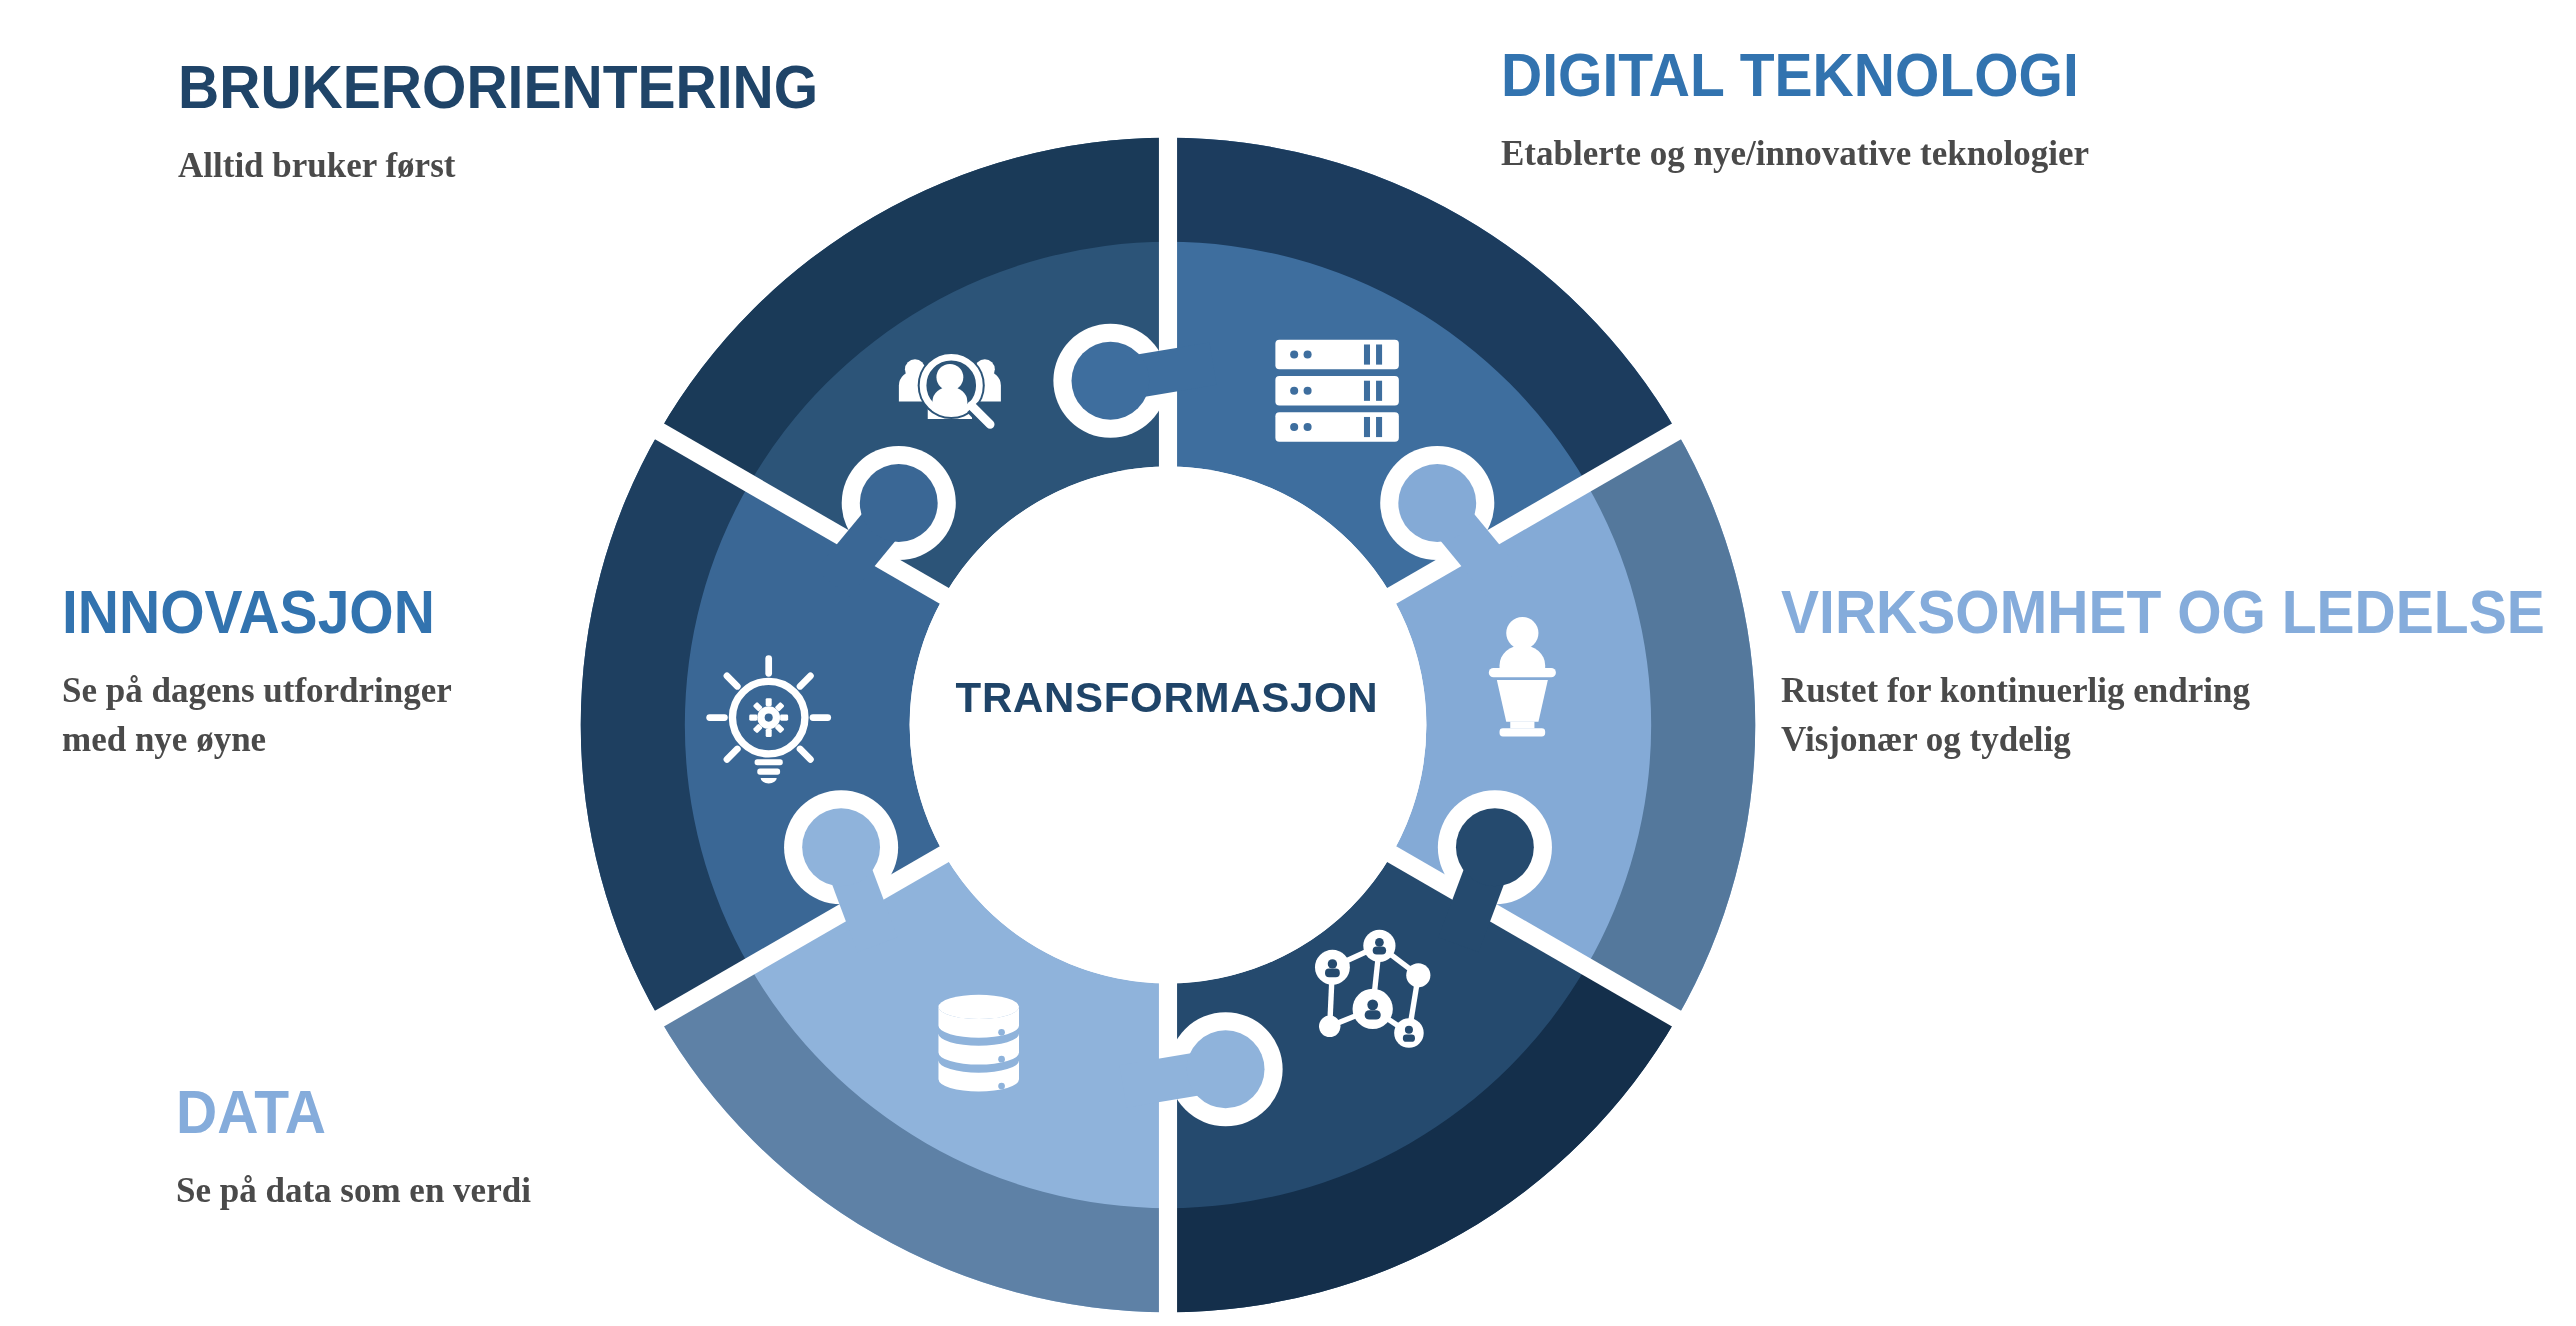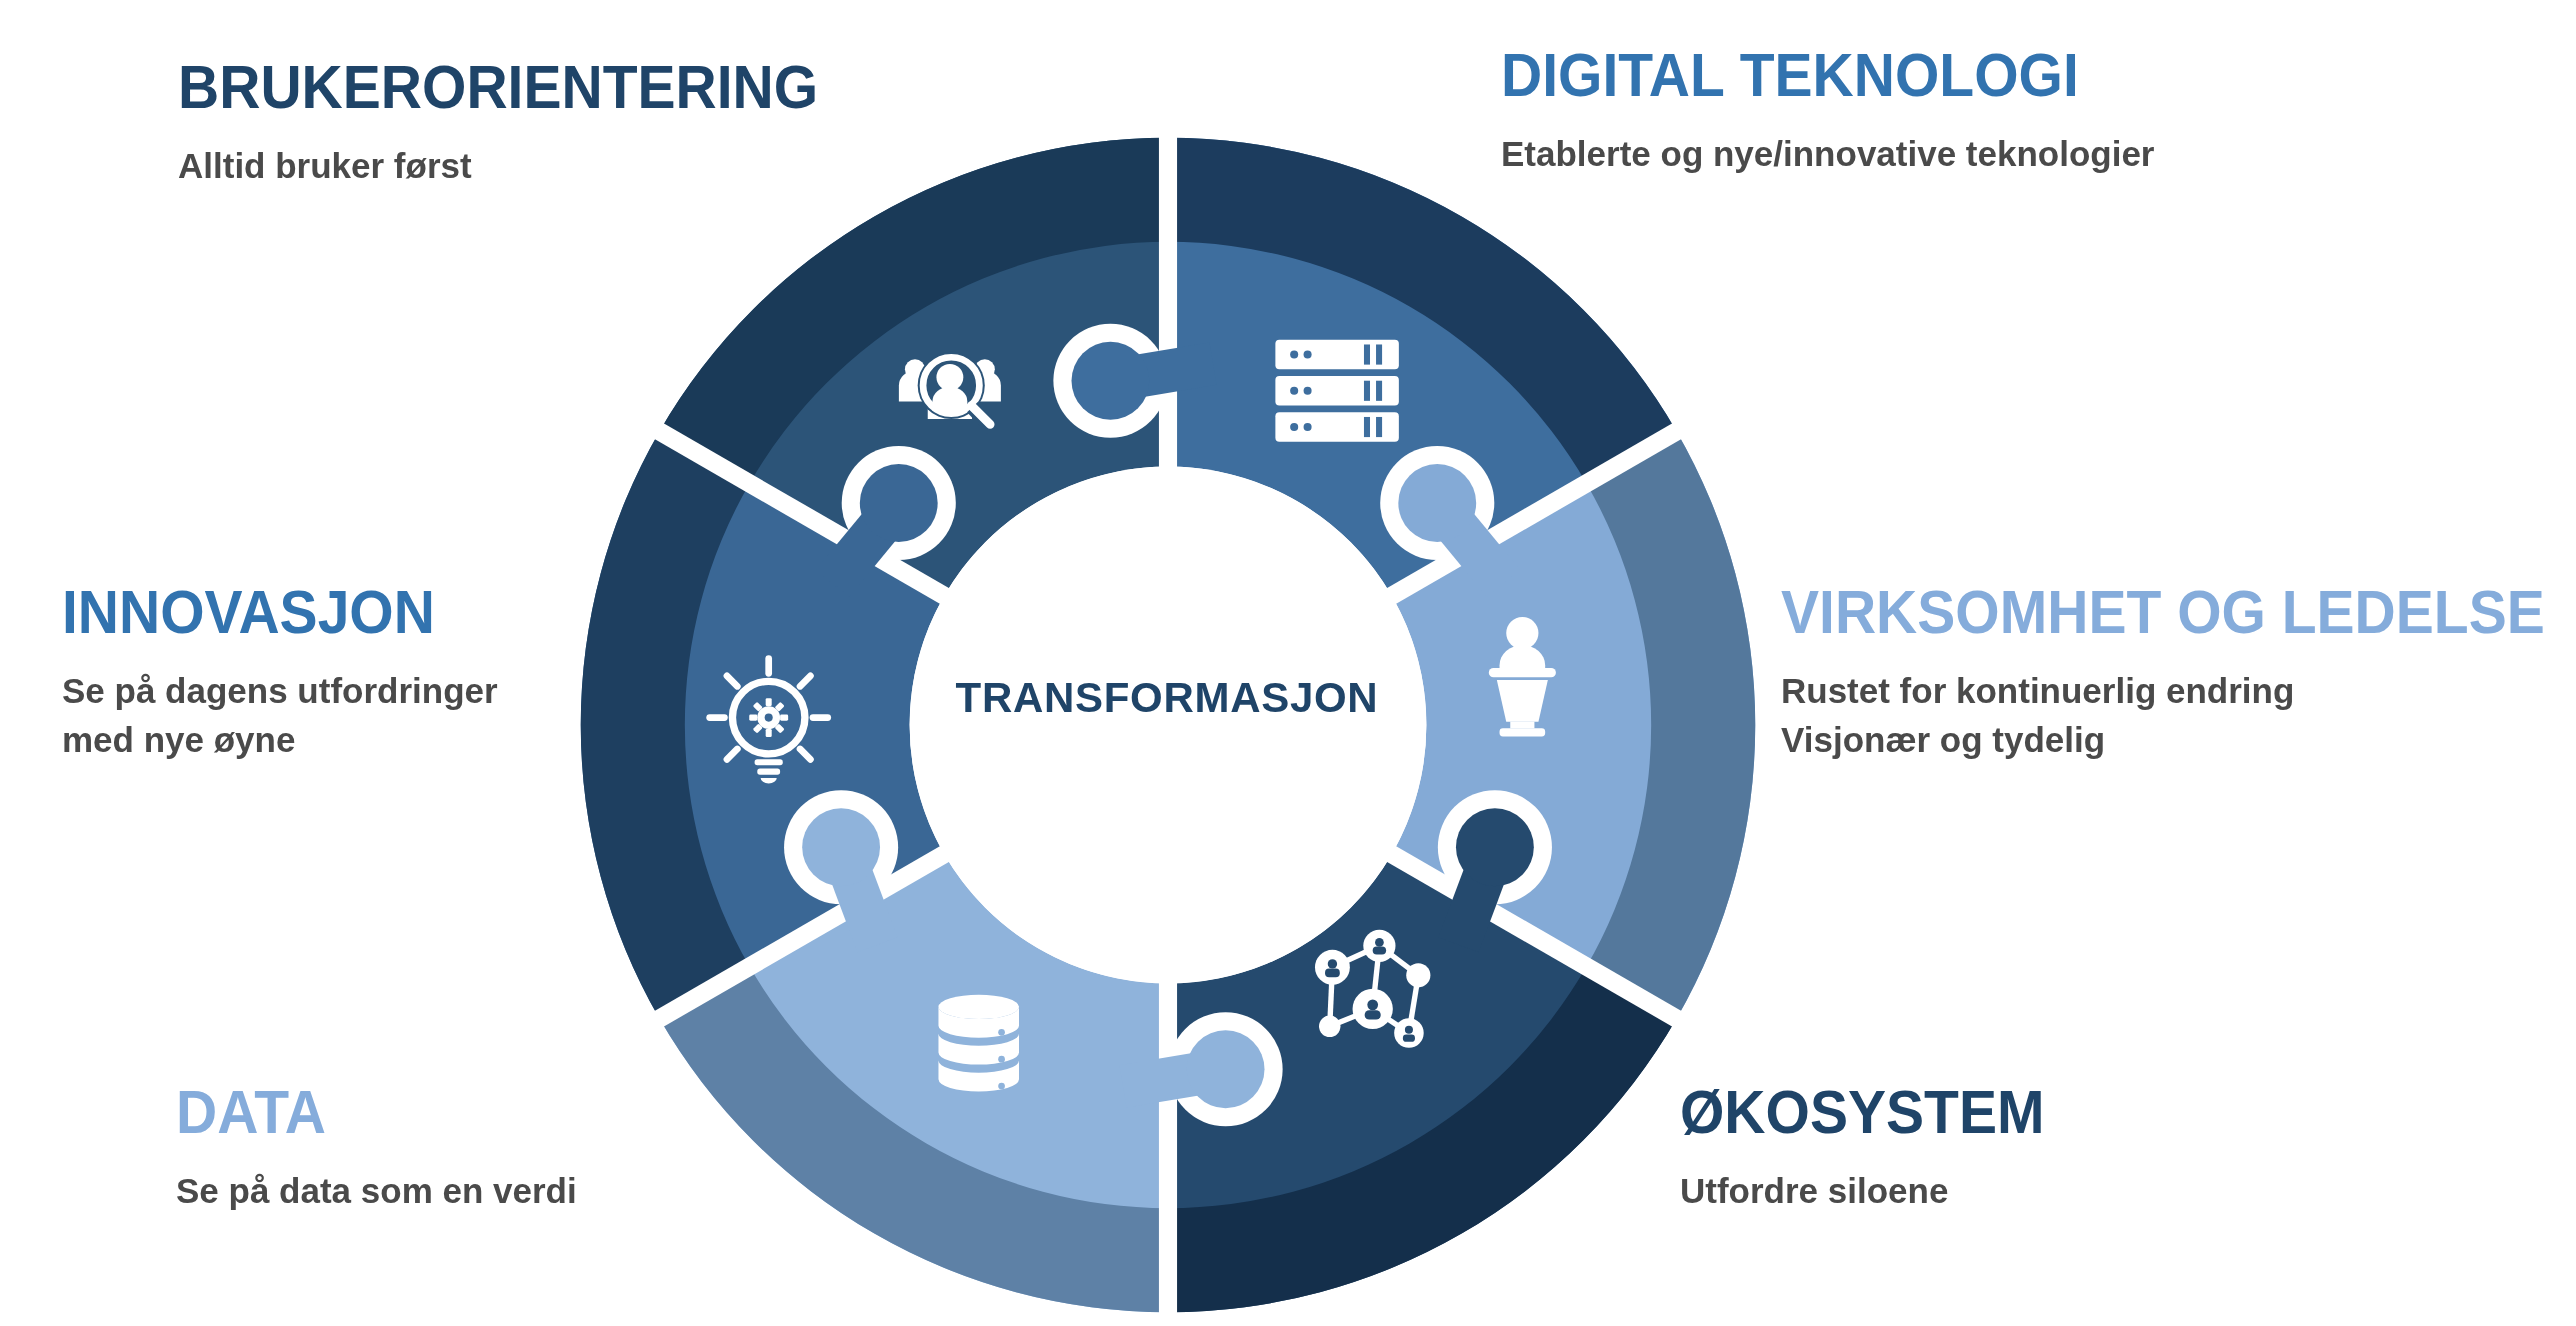--- a/index.html
+++ b/index.html
@@ -4,21 +4,21 @@
 <style>
   html,body{margin:0;padding:0;background:#ffffff;}
   body{width:2576px;height:1327px;position:relative;overflow:hidden;
        font-family:"Liberation Sans","DejaVu Sans",sans-serif;}
   .canvas{position:absolute;inset:0;}
   .wheel-svg{position:absolute;left:564px;top:121px;width:1208px;height:1208px;}
   .divider{stroke:#ffffff;stroke-width:27;fill:none;}
   .label{position:absolute;}
   .label h2{margin:0;font-size:62px;line-height:1;font-weight:700;
             transform:scaleX(.92);transform-origin:left top;white-space:nowrap;}
-  .label .subs{margin-top:23px;}
+  .label .subs{margin-top:23px;font-family:Liberation Serif, serif;}
   .label .sub{font-size:35px;line-height:49px;font-weight:700;color:#4A4A4A;white-space:nowrap;}
   .center-title{position:absolute;left:865px;top:671px;width:604px;text-align:center;
                 font-size:42px;line-height:54px;font-weight:700;letter-spacing:0.7px;}
   .c-dark h2{color:#1F4468;} .c-mid h2{color:#3273AF;} .c-light h2{color:#85ACDB;}
 </style>
 </head>
 <body>
 
 <div class="canvas">
 
@@ -220,21 +220,15 @@
     </div>
   </div>
 
   <div class="label c-light" style="left:176px;top:1081px">
     <h2>DATA</h2>
     <div class="subs">
       <div class="sub">Se på data som en verdi</div>
     </div>
   </div>
 
-  <div class="label c-dark" style="left:1680px;top:1081px">
-    <h2>ØKOSYSTEM</h2>
-    <div class="subs">
-      <div class="sub">Utfordre siloene</div>
-    </div>
-  </div>
 
 </div>
 
 
 </body></html>

